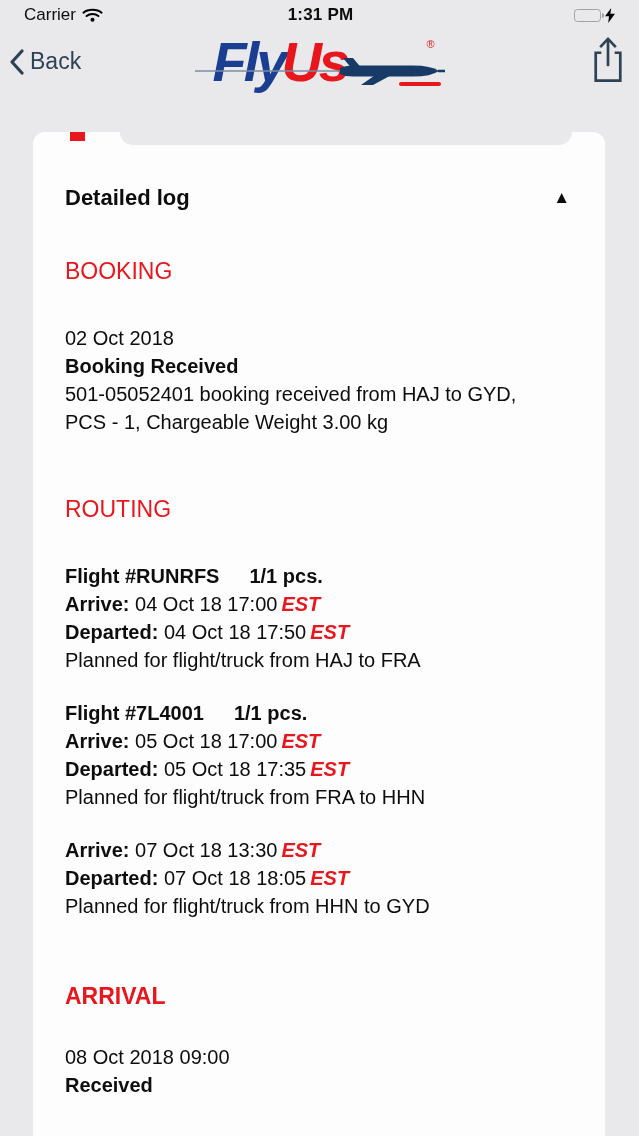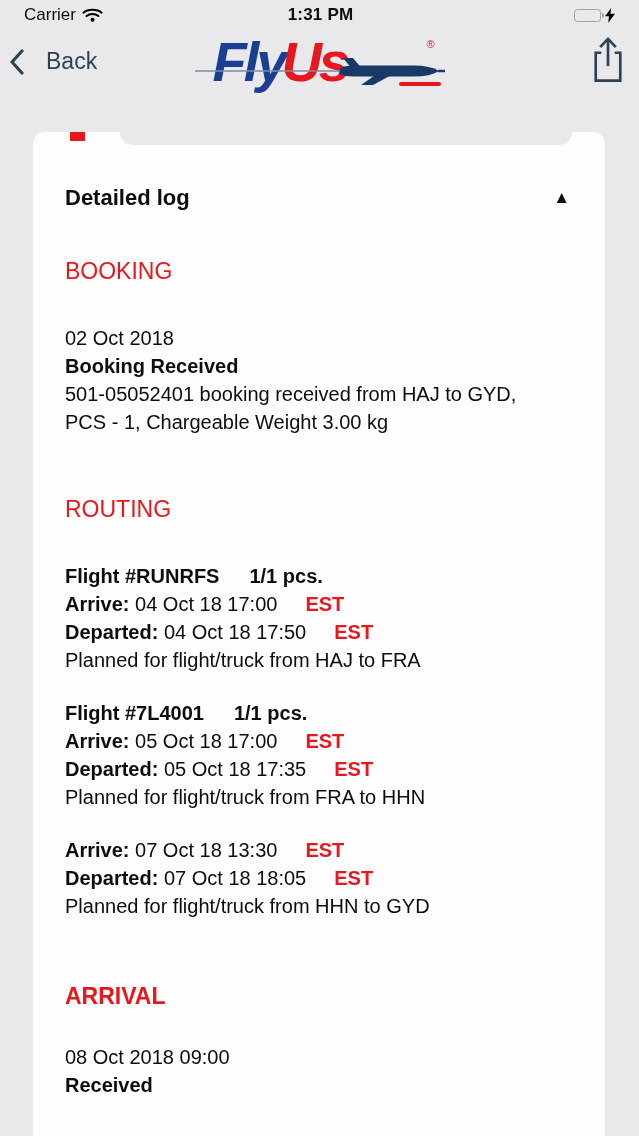--- a/index.html
+++ b/index.html
@@ -29,21 +29,21 @@
     position:absolute;left:2px;right:0;text-align:center;
     font-weight:700;font-size:17px;letter-spacing:.2px;
   }
   .sb-right{margin-left:auto;display:flex;align-items:center;gap:4px;z-index:1;}
   .battery{position:relative;width:27px;height:13px;border:1px solid #a2a2a6;border-radius:3.5px;padding:1px;}
   .battery-fill{width:100%;height:100%;background:#53d769;border-radius:2px;}
   .battery-nub{position:absolute;right:-4px;top:3.5px;width:2.5px;height:5px;background:#a2a2a6;border-radius:0 2px 2px 0;}
   
   .navbar{height:72px;position:relative;}
   .back-btn{
-    position:absolute;left:10px;top:18px;display:flex;align-items:center;gap:22px;
+    position:absolute;left:10px;top:18px;display:flex;align-items:center;gap:6px;
     color:var(--tint);font-size:23px;cursor:pointer;
   }
   .share-btn{position:absolute;right:12px;top:6px;cursor:pointer;}
   
   .logo{
     position:absolute;left:50%;top:-4px;transform:translateX(-50%);
     width:214px;height:76px;
   }
   .logo-text{
     font-style:italic;font-weight:700;font-size:56px;
@@ -81,21 +81,21 @@
   .section-heading{color:var(--red);font-size:23px;line-height:30px;font-weight:400;}
   .sh-booking{margin-top:44px;}
   .sh-routing{margin-top:58px;}
   .sh-arrival{margin-top:61px;font-weight:bold;}
   .entry{margin-top:38px;}
   .entry-desc{max-width:452px;}
   b,.bold{font-weight:700;}
   .flight{margin-top:38px;}
   .flight + .flight{margin-top:25px;}
   .pcs{margin-left:30px;}
-  .tz{color:var(--red);font-weight:700;margin-left:28px;}
+  .tz{color:var(--red);font-weight:700;margin-left:4px;font-style:italic;}
   svg{display:block;}
 </style>
 </head>
 <body>
 
 <div class="statusbar">
   <div class="sb-left">
     <span>Carrier</span>
     <span>
       <svg width="21" height="16" viewBox="0 0 22 16">

